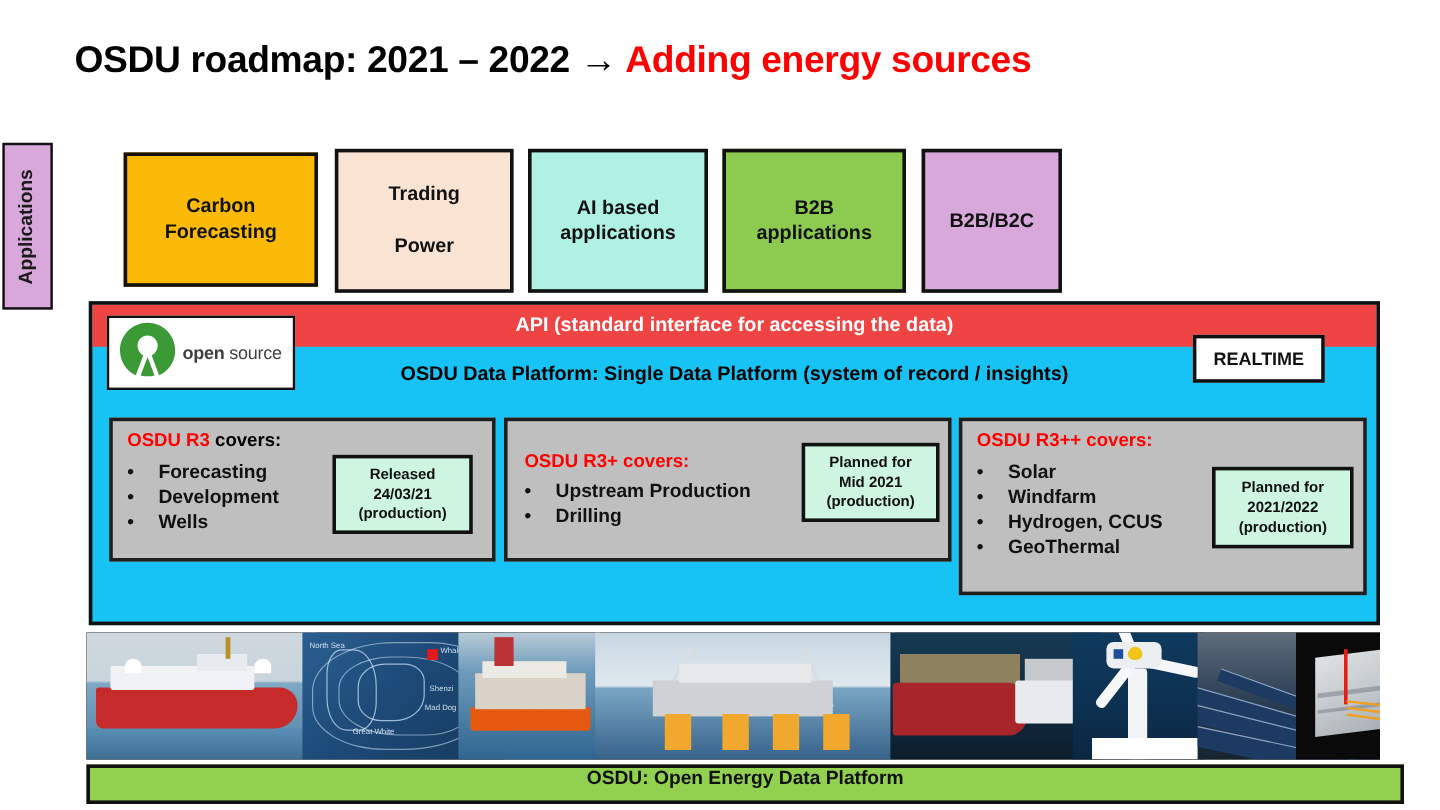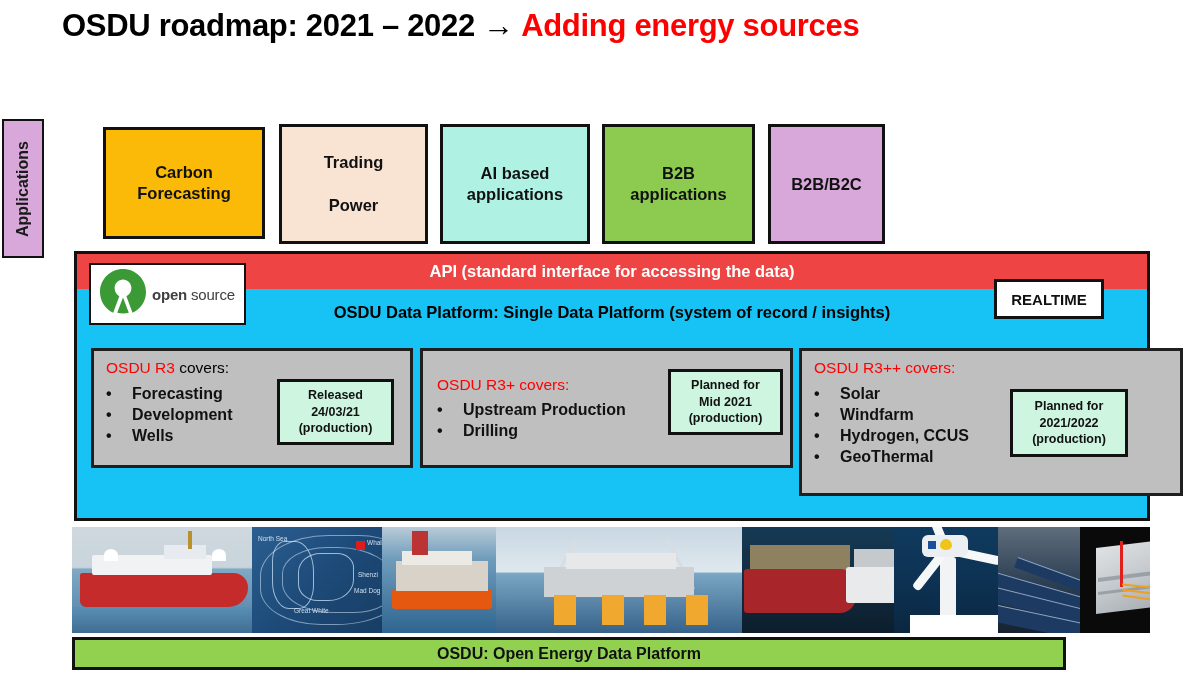--- a/index.html
+++ b/index.html
@@ -5,21 +5,21 @@
   html,body{margin:0;padding:0;}
   body{
     width:1200px;height:675px;background:#ffffff;
     font-family:"Liberation Sans", sans-serif;
     overflow:hidden;position:relative;
   }
   #slide{position:relative;width:1200px;height:675px;}
 
   
   .title{
-    position:absolute;left:62px;top:8px;
+    position:absolute;left:62px;top:32px;
     font-size:31px;font-weight:bold;color:#000;letter-spacing:-0.3px;
     white-space:nowrap;
     text-align:right;
   }
   .title .accent{color:#FF0000;}
   .title .arrow{font-weight:bold;}
 
   
   .apps-label{
     position:absolute;left:2px;top:119px;width:38px;height:135px;
@@ -71,21 +71,21 @@
     display:flex;align-items:center;justify-content:center;
     font-size:15px;font-weight:bold;color:#111;z-index:6;
   }
 
   
   .rpanel{
     position:absolute;background:#BFBFBF;border:3px solid #1f1f1f;
     box-sizing:border-box;
   }
   .rpanel .rhead{
-    position:absolute;font-size:15.5px;font-weight:normal;color:#FF0000;
+    position:absolute;font-size:15.5px;font-weight:bold;color:#FF0000;
     white-space:nowrap;
   }
   .rpanel .rhead .blk{color:#000;}
   .rpanel ul{
     list-style:none;margin:0;padding:0;position:absolute;
   }
   .rpanel li{
     font-size:16px;font-weight:bold;color:#111;white-space:nowrap;
     display:flex;align-items:baseline;line-height:1.32;
   }
@@ -171,23 +171,23 @@
   }
   .geo .block{position:absolute;left:16px;top:14px;width:116px;height:66px;
     background:linear-gradient(160deg,#dfe2e4 0%,#c3c8cc 45%,#9aa1a7 100%);
     transform:skewY(-7deg);}
   .geo .layer{position:absolute;background:rgba(120,128,136,.55);}
   .geo .wellA{position:absolute;background:#e0201c;}
   .geo .wellB{position:absolute;background:#f0a020;}
 
   
   .green-bar{
-    position:absolute;left:72px;top:637px;width:994px;height:33px;
+    position:absolute;left:72px;top:637px;width:1098px;height:33px;
     background:#92D050;border:3px solid #111;box-sizing:border-box;
-    display:flex;align-items:center;justify-content:center;
+    display:flex;align-items:flex-start;justify-content:center;
     font-size:16px;font-weight:bold;color:#111;
   }
 </style>
 </head>
 <body>
 
 <div id="slide">
 
   <div class="title">
     <span>OSDU roadmap: 2021 – 2022</span>
@@ -290,21 +290,21 @@
             <span>Drilling</span>
           </li>
       </ul>
       <div class="badge" style="left:245px;top:18px;width:115px;height:66px;">
         <span>Planned for</span>
         <span>Mid 2021</span>
         <span>(production)</span>
       </div>
     </div>
 
-    <div class="rpanel" style="left:722px;top:94px;width:384px;height:148px;">
+    <div class="rpanel" style="left:722px;top:94px;width:340px;height:148px;">
       <div class="rhead" style="left:12px;top:8px;">
         <span>OSDU R3++ covers:</span>
       </div>
       <ul style="left:12px;top:32px;">
         <li>
             <span class="bul">•</span>
             <span>Solar</span>
           </li>
         <li>
             <span class="bul">•</span>

